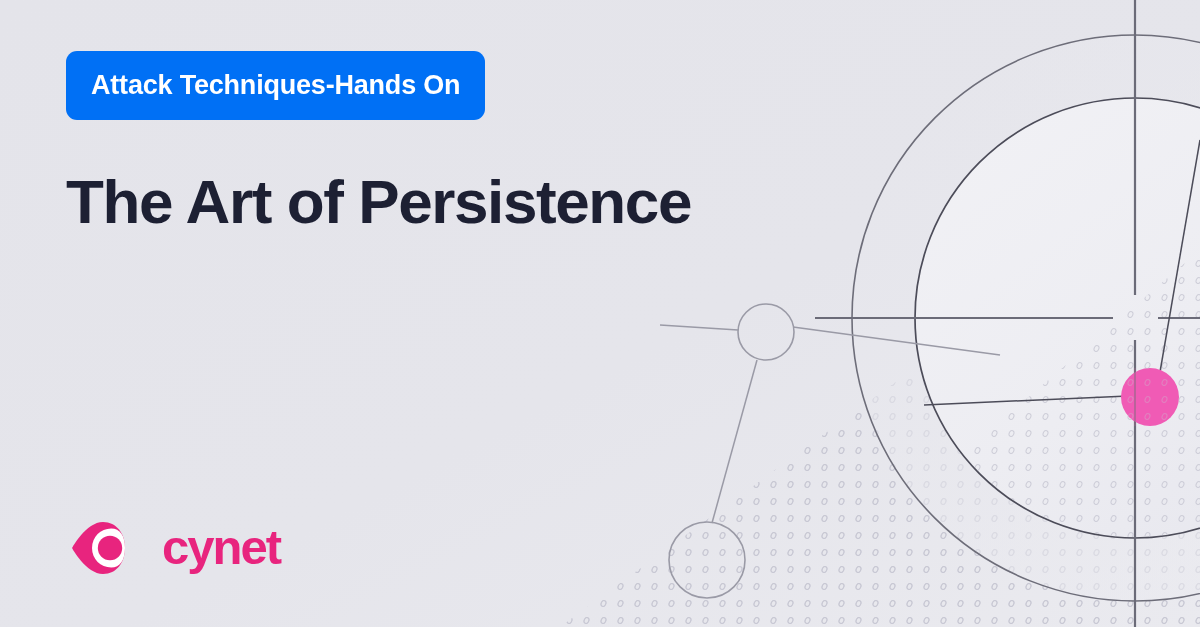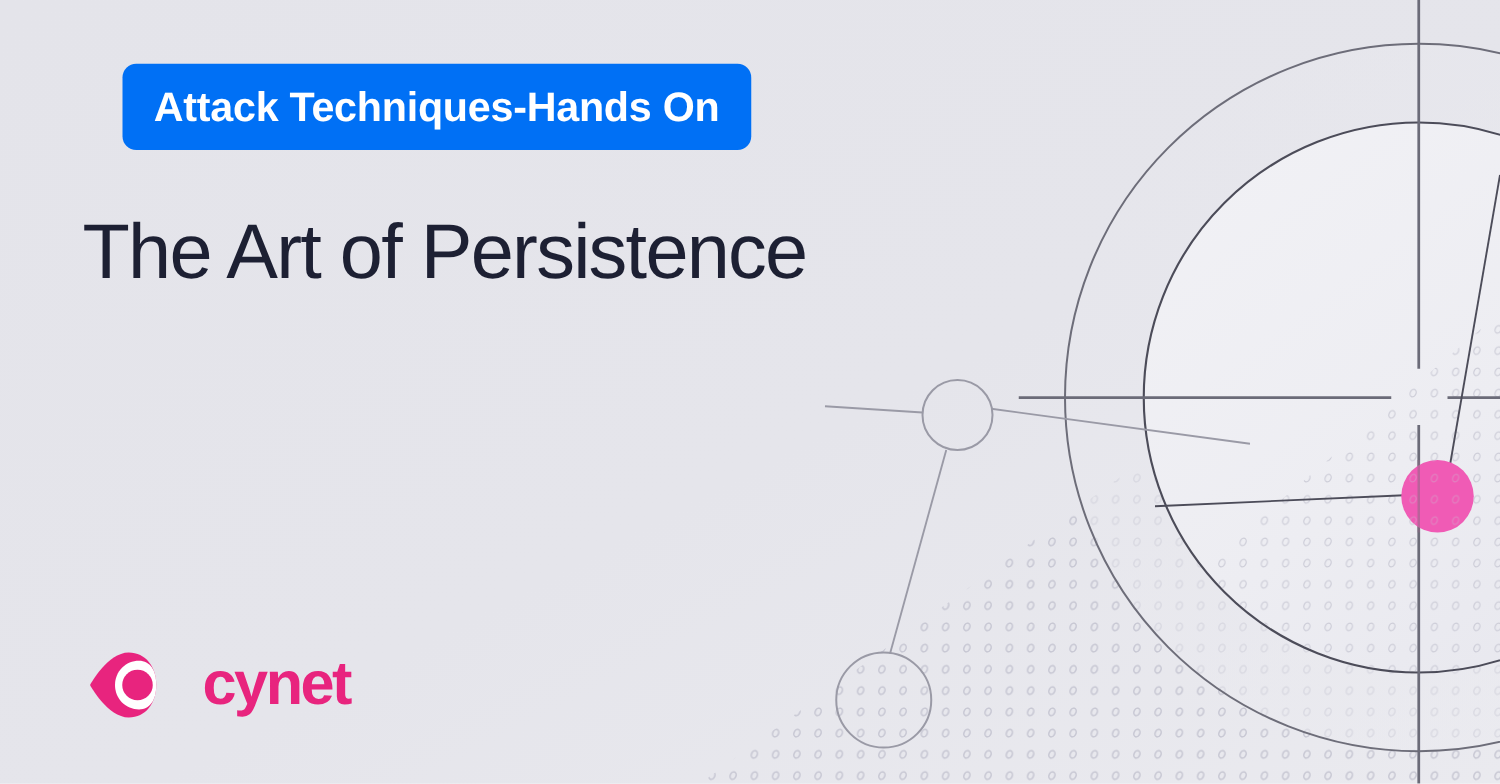--- a/index.html
+++ b/index.html
@@ -39,34 +39,33 @@
     position: absolute;
     left: 66px;
     top: 51px;
     height: 69px;
     display: inline-flex;
     align-items: center;
     padding: 0 25px;
     border-radius: 11px;
     background: #0070f5;
     color: #ffffff;
-    font-size: 33px;
+    font-size: 27px;
     font-weight: bold;
     letter-spacing: -0.2px;
     white-space: nowrap;
-    margin-left: 32px;
   }
 
   .headline {
     position: absolute;
     left: 66px;
     top: 166px;
     margin: 0;
     font-size: 62px;
-    font-weight: normal;
+    font-weight: bold;
     letter-spacing: -1.4px;
     line-height: 1.15;
     color: #1d2033;
     white-space: nowrap;
   }
 
   
   .logo {
     position: absolute;
     left: 70px;

